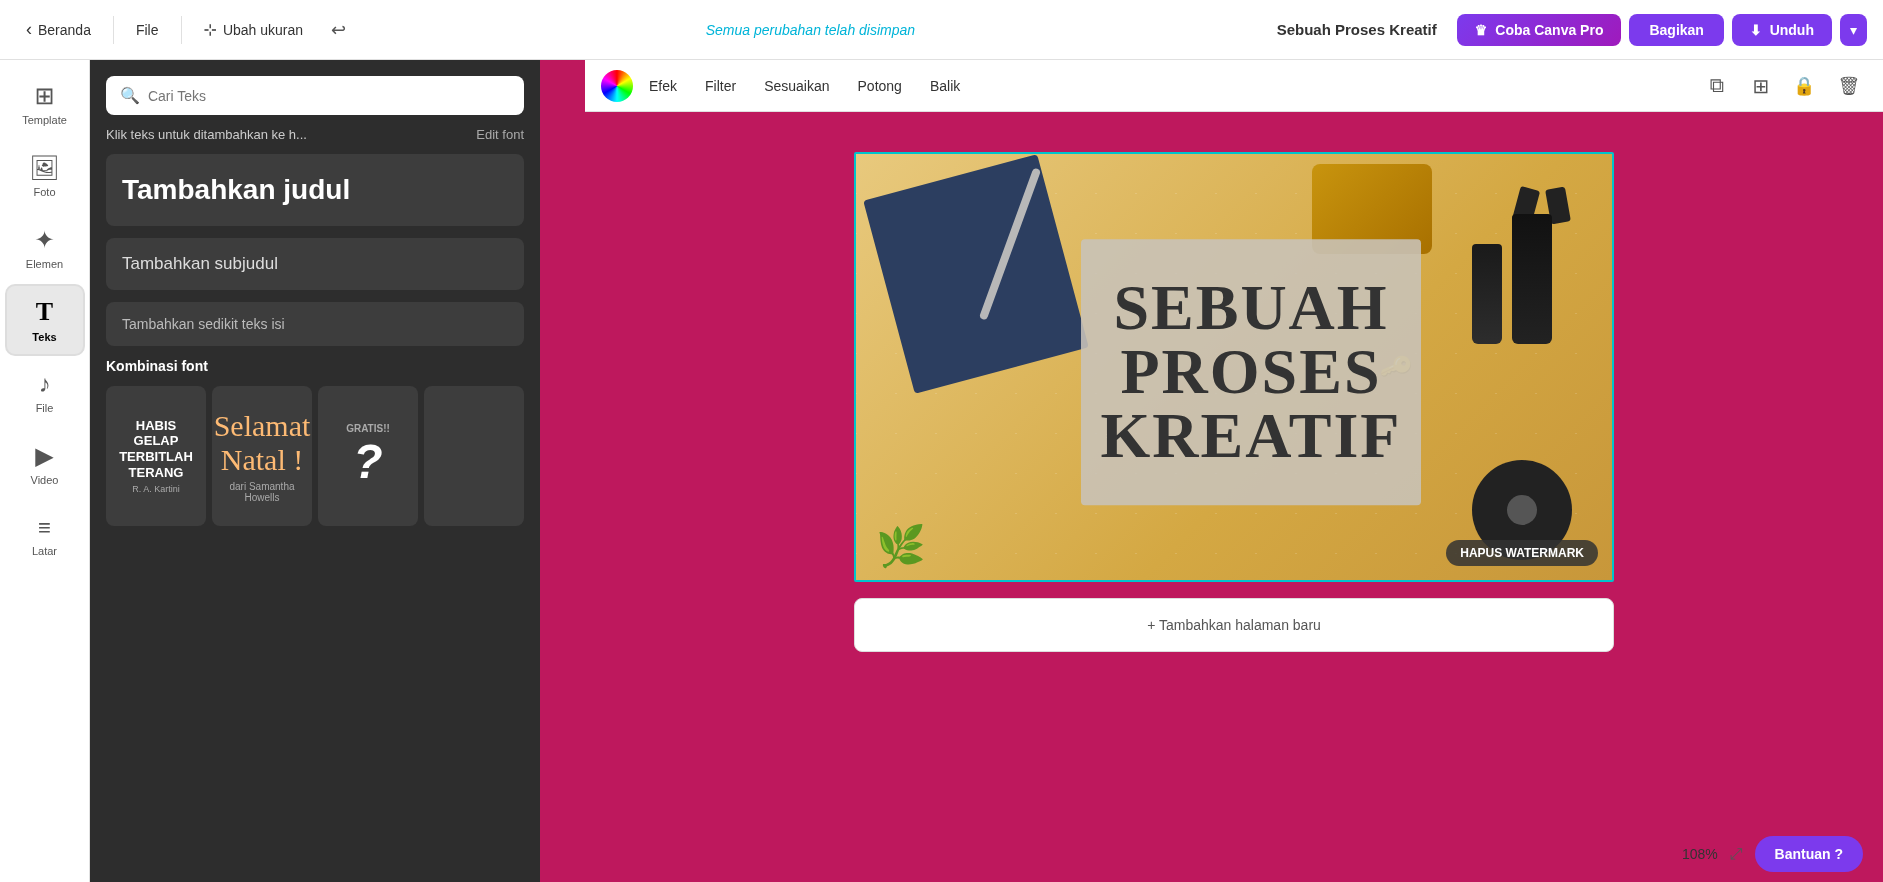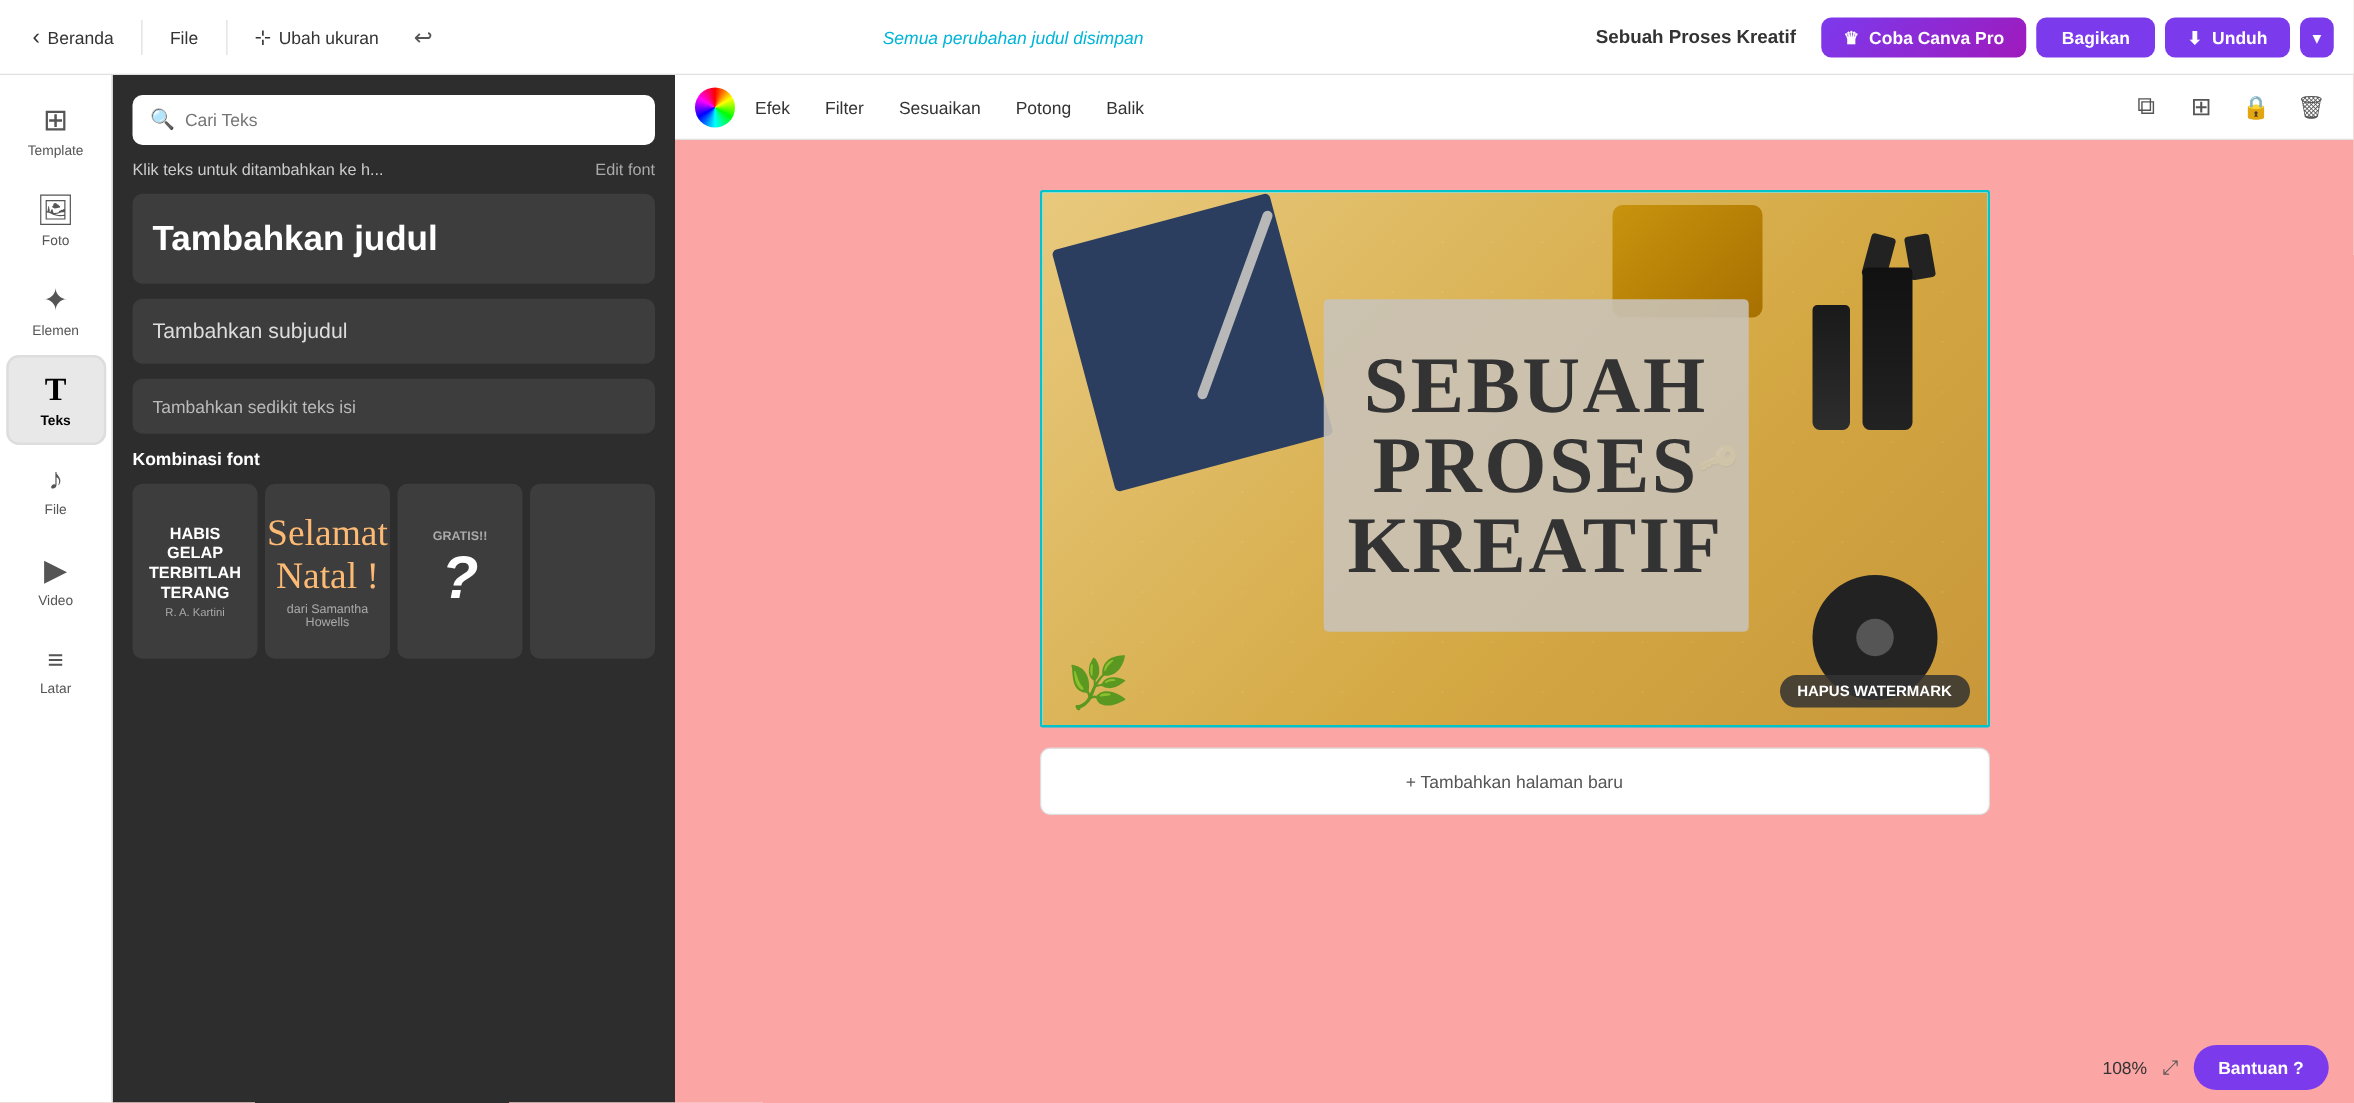--- a/index.html
+++ b/index.html
@@ -78,21 +78,21 @@
 
     
     .font-combo-grid { display: grid; grid-template-columns: 1fr 1fr 1fr 1fr; gap: 6px; }
     .font-combo-card {
       background: #3d3d3d; border-radius: 8px; padding: 16px 12px; cursor: pointer;
       min-height: 140px; display: flex; flex-direction: column; justify-content: center; align-items: center;
       text-align: center; overflow: hidden;
     }
 
     
-    .canvas-area { flex: 1; background: #fca5a5; overflow: hidden; display: flex; flex-direction: column; }
+    .canvas-area { flex: 1; background: #be185d; overflow: hidden; display: flex; flex-direction: column; padding-left: 45px; }
 
     
     .top-toolbar {
       display: flex; align-items: center; background: #fff; height: 52px;
       padding: 0 16px; gap: 4px; border-bottom: 1px solid #e0e0e0;
     }
     .toolbar-color-btn {
       width: 32px; height: 32px; border-radius: 50%; border: none; cursor: pointer;
       background: conic-gradient(red, yellow, lime, cyan, blue, magenta, red);
     }
@@ -222,21 +222,21 @@
   <div class="nav-divider"></div>
   <div class="nav-file-btn">File</div>
   <div class="nav-divider"></div>
   <div class="nav-resize-btn">
     <span style="font-size:16px;">⊹</span>
     <span>Ubah ukuran</span>
   </div>
   <div class="nav-undo-btn">
     <span>↩</span>
   </div>
-  <div class="nav-saved-text">Semua perubahan judul disimpan</div>
+  <div class="nav-saved-text">Semua perubahan telah disimpan</div>
   <div class="nav-doc-title">Sebuah Proses Kreatif</div>
   <button class="nav-canva-pro-btn">
     <span>♛</span>
     <span>Coba Canva Pro</span>
   </button>
   <button class="nav-bagikan-btn">Bagikan</button>
   <button class="nav-unduh-btn">
     <span>⬇</span>
     <span>Unduh</span>
   </button>

